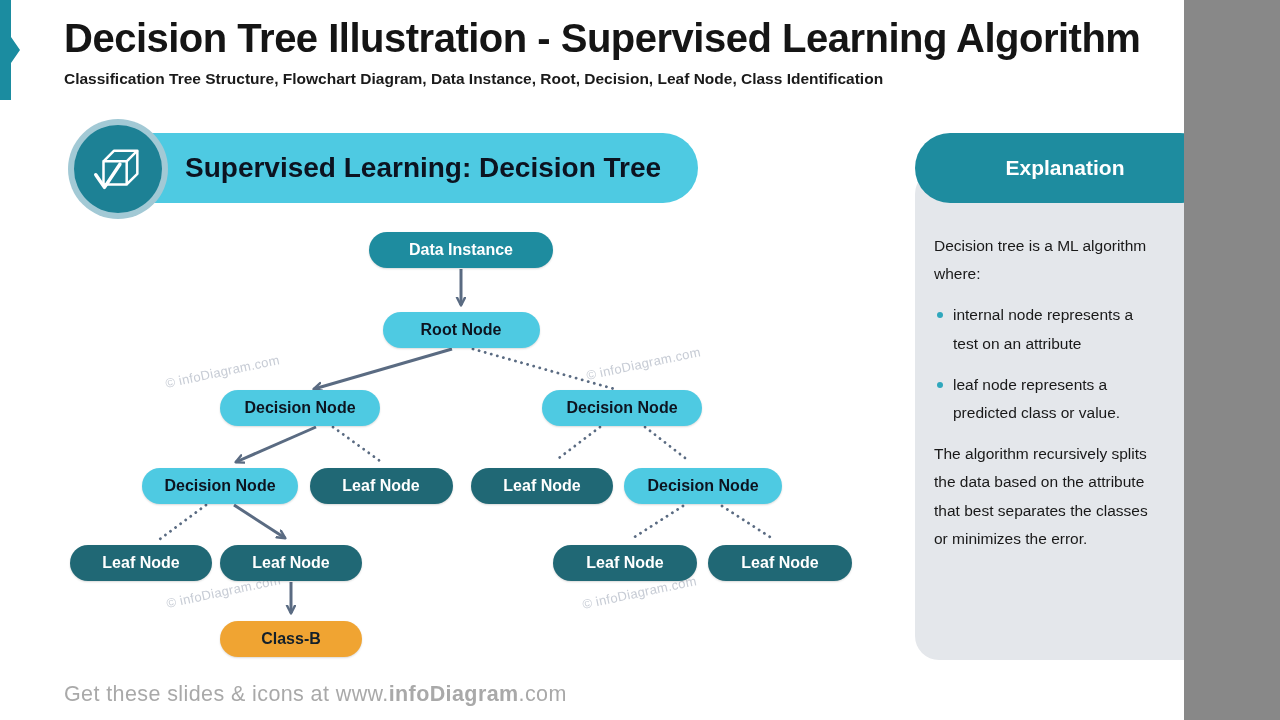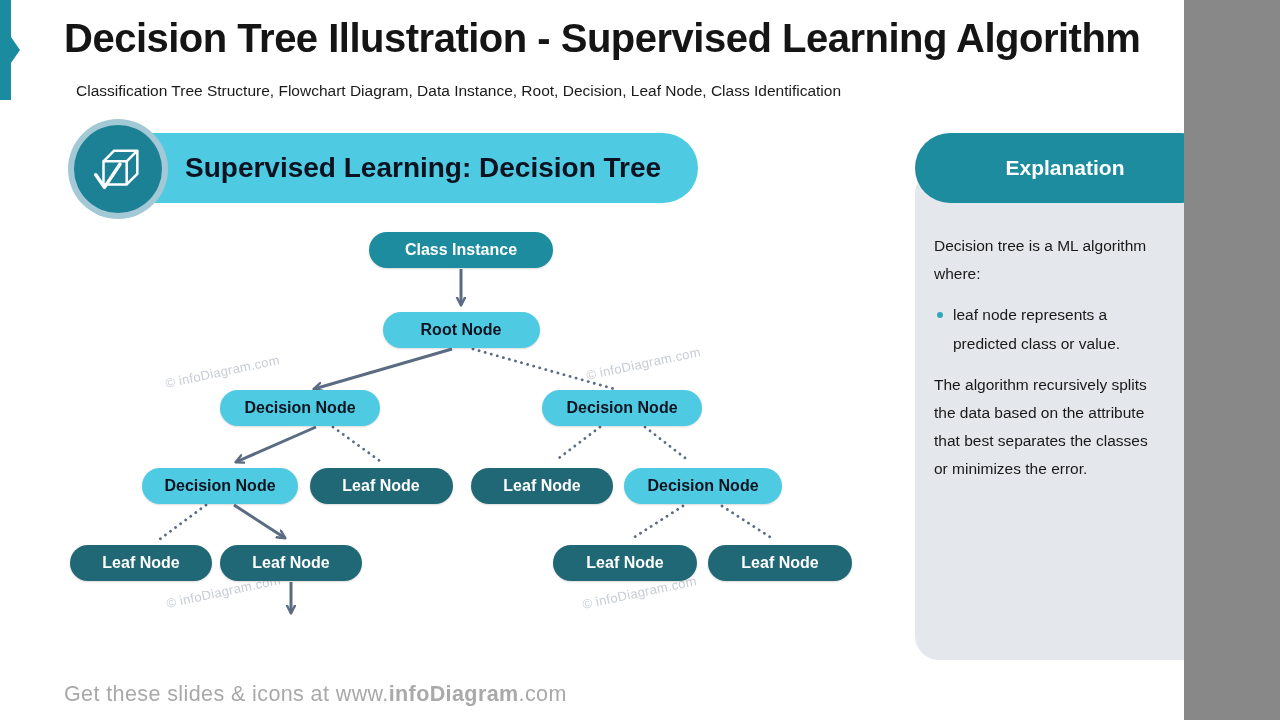--- a/index.html
+++ b/index.html
@@ -10,22 +10,22 @@
   
   .corner-flag{position:absolute;left:0;top:0;z-index:5;}
   .br-accent{position:absolute;width:6px;height:52px;left:1274px;top:668px;background:var(--accent);z-index:5;}
 
   
   .title{
     position:absolute;left:64px;top:16px;width:1160px;margin:0;
     font-size:40px;font-weight:600;color:#151515;letter-spacing:-0.5px;white-space:nowrap;
   }
   .subtitle{
-    position:absolute;left:64px;top:70px;width:1100px;margin:12px;
-    font-size:15.5px;font-weight:400;color:#1a1a1a;white-space:nowrap;
+    position:absolute;left:64px;top:70px;width:1100px;margin:0;
+    font-size:15.5px;font-weight:700;color:#1a1a1a;white-space:nowrap;
   }
 
   
   .banner-pill{
     position:absolute;left:96px;top:133px;width:602px;height:70px;
     background:var(--cyan);border-radius:35px;z-index:1;
   }
   .banner-label{
     position:absolute;left:185px;top:133px;height:70px;display:flex;align-items:center;
     font-size:28px;font-weight:700;color:#0c1320;z-index:3;white-space:nowrap;
@@ -125,37 +125,39 @@
         <line x1="206" y1="505" x2="160" y2="539" stroke="#5A6B82" stroke-width="2.8" stroke-linecap="round" stroke-dasharray="0.1 6.2"></line>
         <line x1="234" y1="505" x2="285" y2="538" stroke="#5A6B82" stroke-width="3" marker-end="url(#arrowhead)"></line>
         <line x1="683" y1="506" x2="633" y2="538" stroke="#5A6B82" stroke-width="2.8" stroke-linecap="round" stroke-dasharray="0.1 6.2"></line>
         <line x1="722" y1="506" x2="770" y2="537" stroke="#5A6B82" stroke-width="2.8" stroke-linecap="round" stroke-dasharray="0.1 6.2"></line>
         <line x1="291" y1="582" x2="291" y2="613" stroke="#5A6B82" stroke-width="3" marker-end="url(#arrowhead)"></line>
       </svg>
   <span class="watermark" style="left: 167px; top: 376px;">© infoDiagram.com</span>
       <span class="watermark" style="left: 588px; top: 368px;">© infoDiagram.com</span>
       <span class="watermark" style="left: 168px; top: 596px;">© infoDiagram.com</span>
       <span class="watermark" style="left: 584px; top: 597px;">© infoDiagram.com</span>
-      <div class="node node-teal" style="left: 369px; top: 232px; width: 184px;">Class Instance</div>
+      <div class="node node-teal" style="left: 369px; top: 232px; width: 184px;">Data Instance</div>
       <div class="node node-cyan" style="left: 382.5px; top: 312px; width: 157px;">Root Node</div>
       <div class="node node-cyan" style="left: 220px; top: 390px; width: 160px;">Decision Node</div>
       <div class="node node-cyan" style="left: 542px; top: 390px; width: 160px;">Decision Node</div>
       <div class="node node-cyan" style="left: 142px; top: 468px; width: 156px;">Decision Node</div>
       <div class="node node-dark" style="left: 309.5px; top: 468px; width: 143px;">Leaf Node</div>
       <div class="node node-dark" style="left: 471px; top: 468px; width: 142px;">Leaf Node</div>
       <div class="node node-cyan" style="left: 624px; top: 468px; width: 158px;">Decision Node</div>
       <div class="node node-dark" style="left: 70px; top: 545px; width: 142px;">Leaf Node</div>
       <div class="node node-dark" style="left: 220px; top: 545px; width: 142px;">Leaf Node</div>
       <div class="node node-dark" style="left: 553px; top: 545px; width: 144px;">Leaf Node</div>
       <div class="node node-dark" style="left: 708px; top: 545px; width: 144px;">Leaf Node</div>
+      <div class="node node-orange" style="left: 220px; top: 621px; width: 142px;">Class-B</div>
     </div>
 
   <div class="exp-body">
     <p>Decision tree is a ML algorithm where:</p>
     <ul id="exp-bullets">
+        <li>internal node represents a test on an attribute</li>
         <li>leaf node represents a predicted class or value.</li>
       </ul>
     <p>The algorithm recursively splits the data based on the attribute that best separates the classes or minimizes the error.</p>
   </div>
   <div class="exp-header">Explanation</div>
 
   <div class="footer">
     <span>Get these slides &amp; icons at www.</span><b>infoDiagram</b><span>.com</span>
   </div>
 

